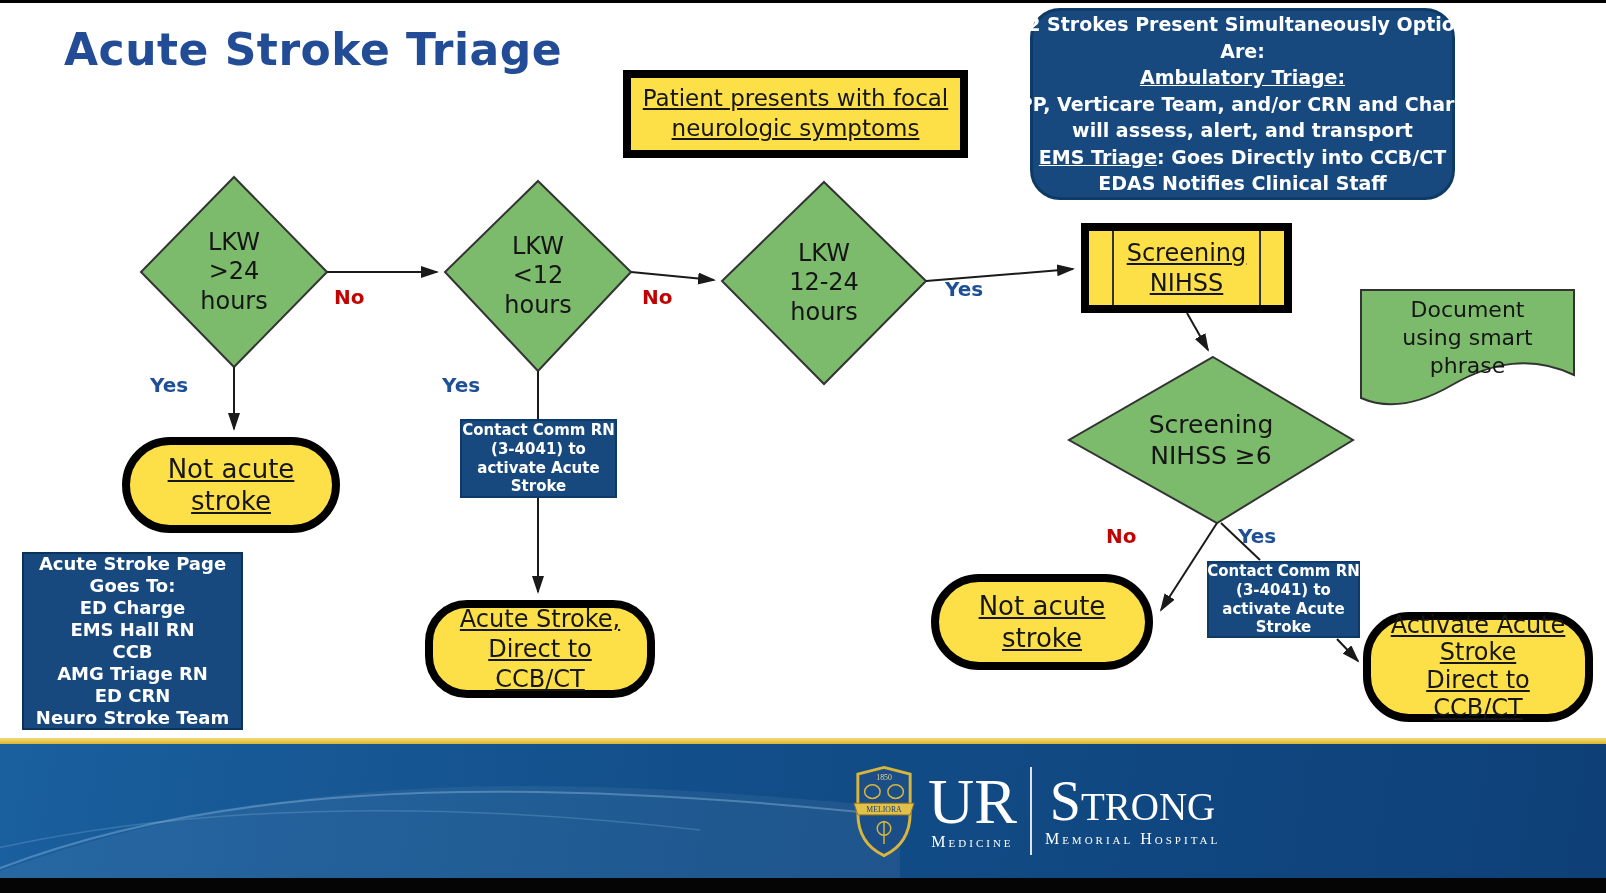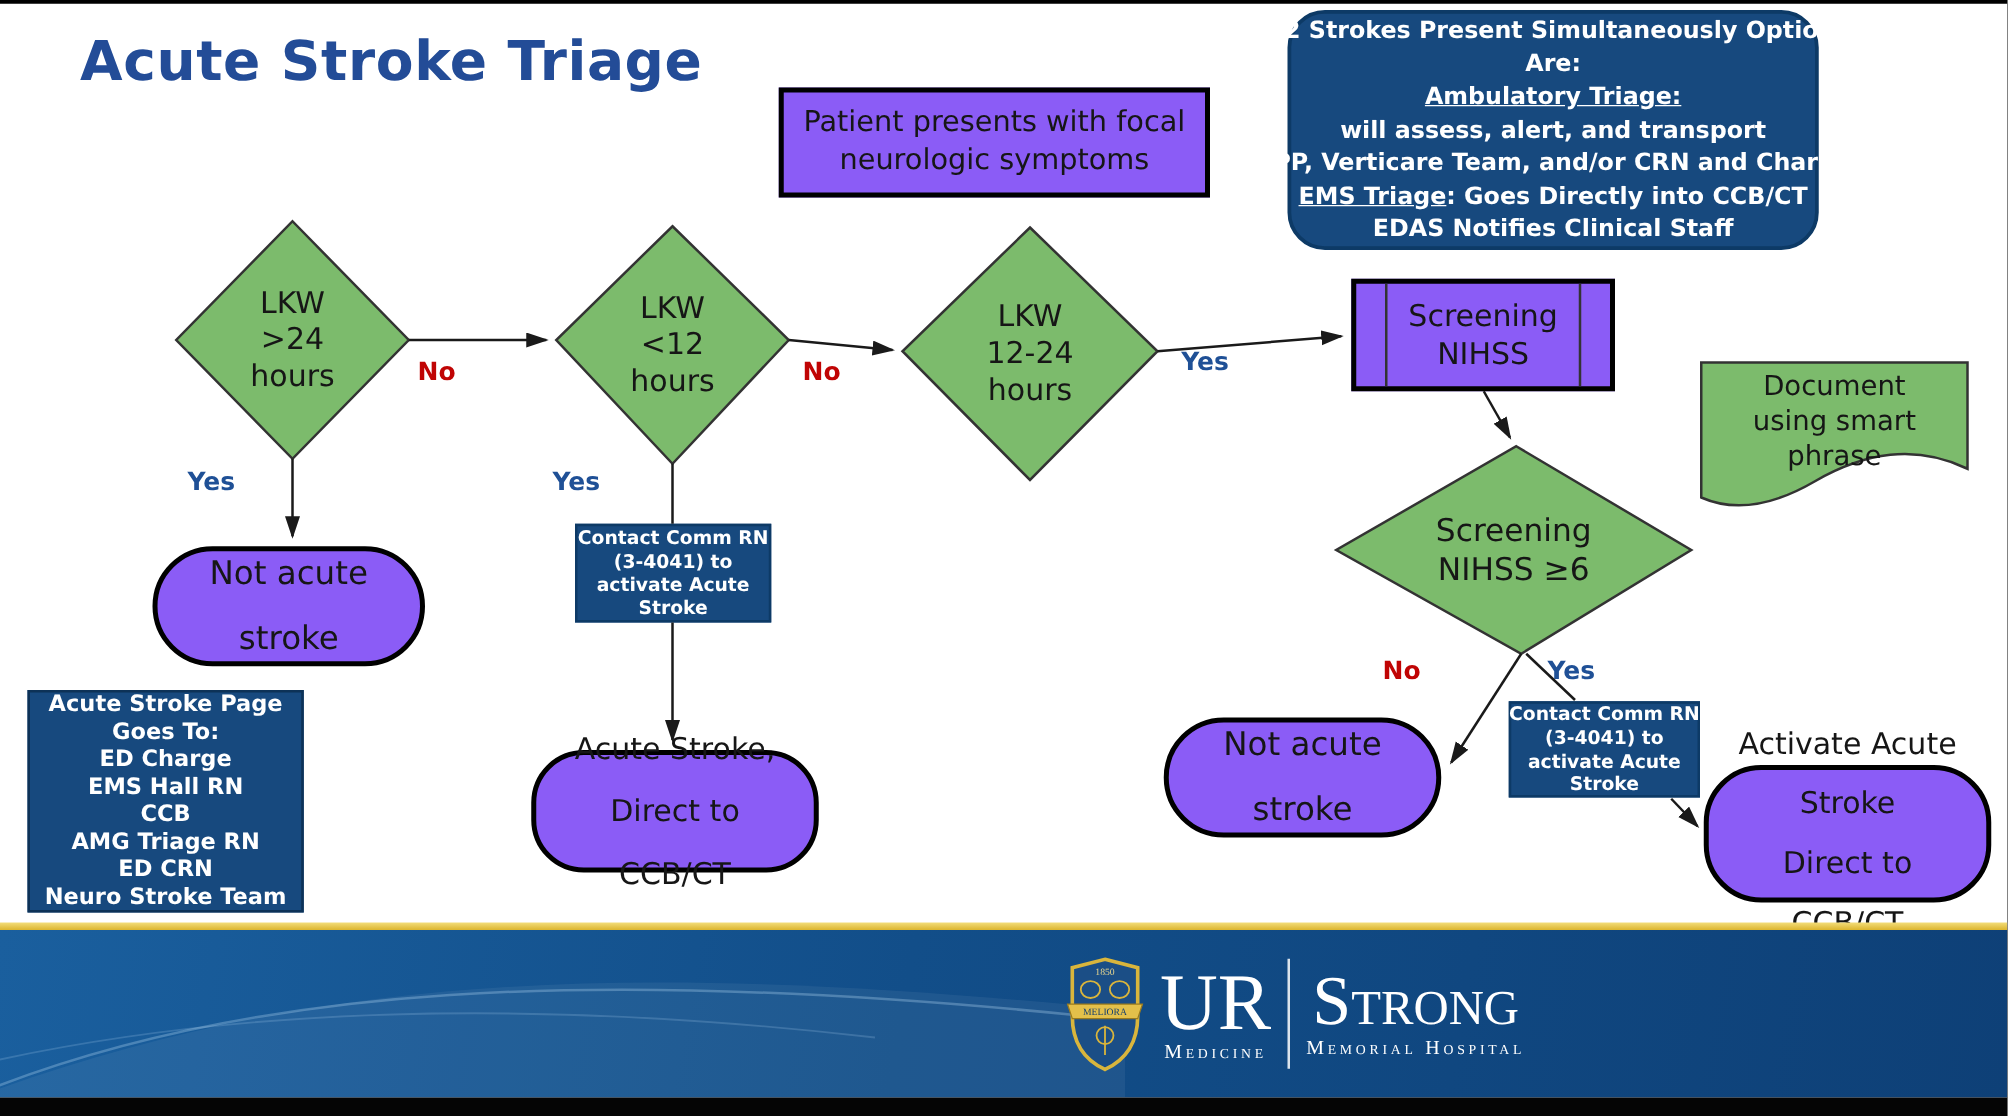--- a/index.html
+++ b/index.html
@@ -4,22 +4,22 @@
 <style>
   html,body{margin:0;padding:0;background:#222;}
   .stage{position:relative;width:1606px;height:893px;background:#ffffff;overflow:hidden;
          font-family:"DejaVu Sans","Liberation Sans",sans-serif;}
   .abs{position:absolute;box-sizing:border-box;}
   .edge-top{left:0;top:0;width:1606px;height:3px;background:#000;}
   .title{left:64px;top:24px;font-size:44px;font-weight:bold;color:#234c97;letter-spacing:.5px;}
   
   .node{position:absolute;box-sizing:border-box;display:flex;flex-direction:column;
         align-items:center;justify-content:center;text-align:center;color:#161616;}
-  .green{background:#8b5cf6;border:4px solid #000000;}
-  .pill{border-radius:48px;gap:20px;}
+  .green{background:#fde047;border:8px solid #000000;text-decoration:underline;}
+  .pill{border-radius:48px;}
   .bluebox{background:#17497e;color:#ffffff;font-weight:bold;border:2px solid #0d3a66;}
   .shape-layer,.arrow-layer{position:absolute;left:0;top:0;width:1606px;height:744px;}
   .arrow-layer{pointer-events:none;}
   .dtext{background:none;border:none;text-align:center;}
   .lbl{position:absolute;font-size:20px;font-weight:bold;}
   .lbl-no{color:#c00404;}
   .lbl-yes{color:#1f5096;}
   .u{text-decoration:underline;}
   .inner-bar{position:absolute;top:0;bottom:0;width:2px;background:#333;}
   
@@ -62,22 +62,22 @@
 
   <div class="node green" style="left:623px;top:70px;width:345px;height:88px;font-size:23px;line-height:1.3;">
     <div class="ln">Patient presents with focal</div>
     <div class="ln">neurologic symptoms</div>
   </div>
 
   <div class="node bluebox" style="left:1030px;top:8px;width:425px;height:192px;border-radius:30px;border-width:3px;font-size:19px;line-height:1.4;">
     <div class="ln">If 2 Strokes Present Simultaneously Options</div>
     <div class="ln">Are:</div>
     <div class="ln u">Ambulatory Triage:</div>
+    <div class="ln">APP, Verticare Team, and/or CRN and Charge</div>
     <div class="ln">will assess, alert, and transport</div>
-    <div class="ln">APP, Verticare Team, and/or CRN and Charge</div>
     <div class="ln"><span class="u">EMS Triage</span><span>: Goes Directly into CCB/CT</span></div>
     <div class="ln">EDAS Notifies Clinical Staff</div>
   </div>
 
   <div class="node dtext" style="left:141px;top:177px;width:186px;height:190px;font-size:24px;line-height:1.22;">
     <div class="ln">LKW</div>
     <div class="ln">&gt;24</div>
     <div class="ln">hours</div>
   </div>
   <div class="node dtext" style="left:445px;top:181px;width:186px;height:190px;font-size:24px;line-height:1.22;">

